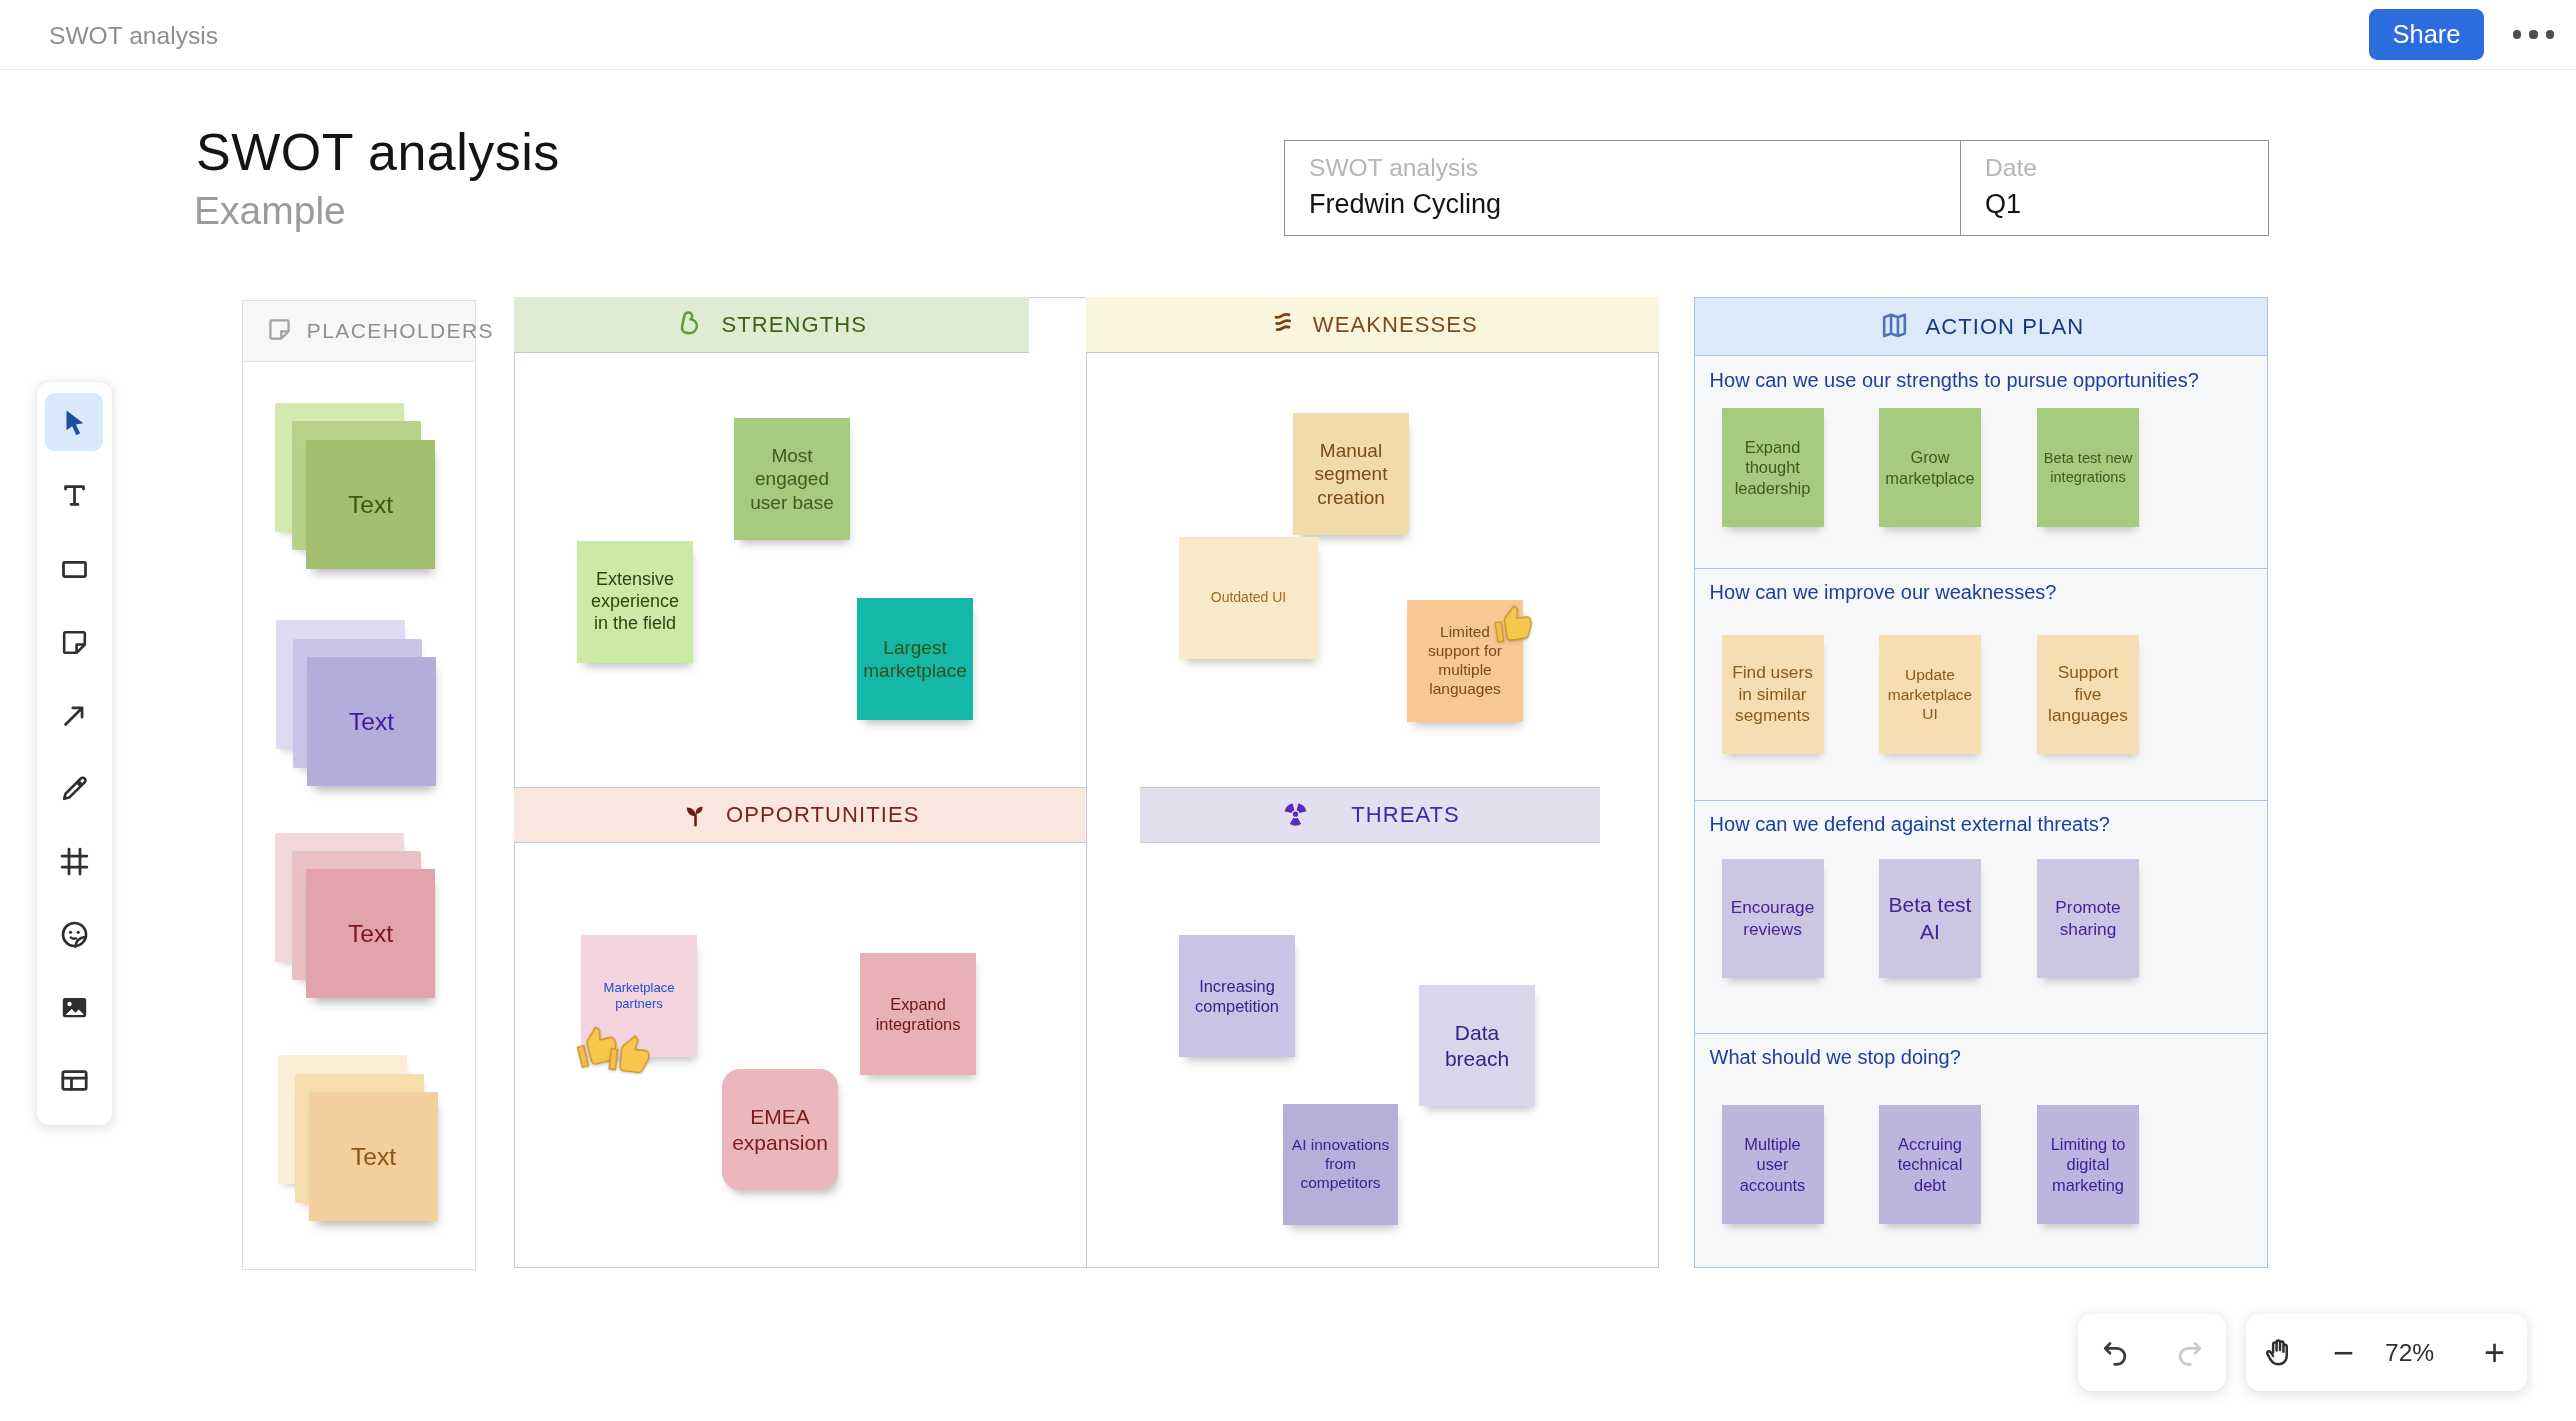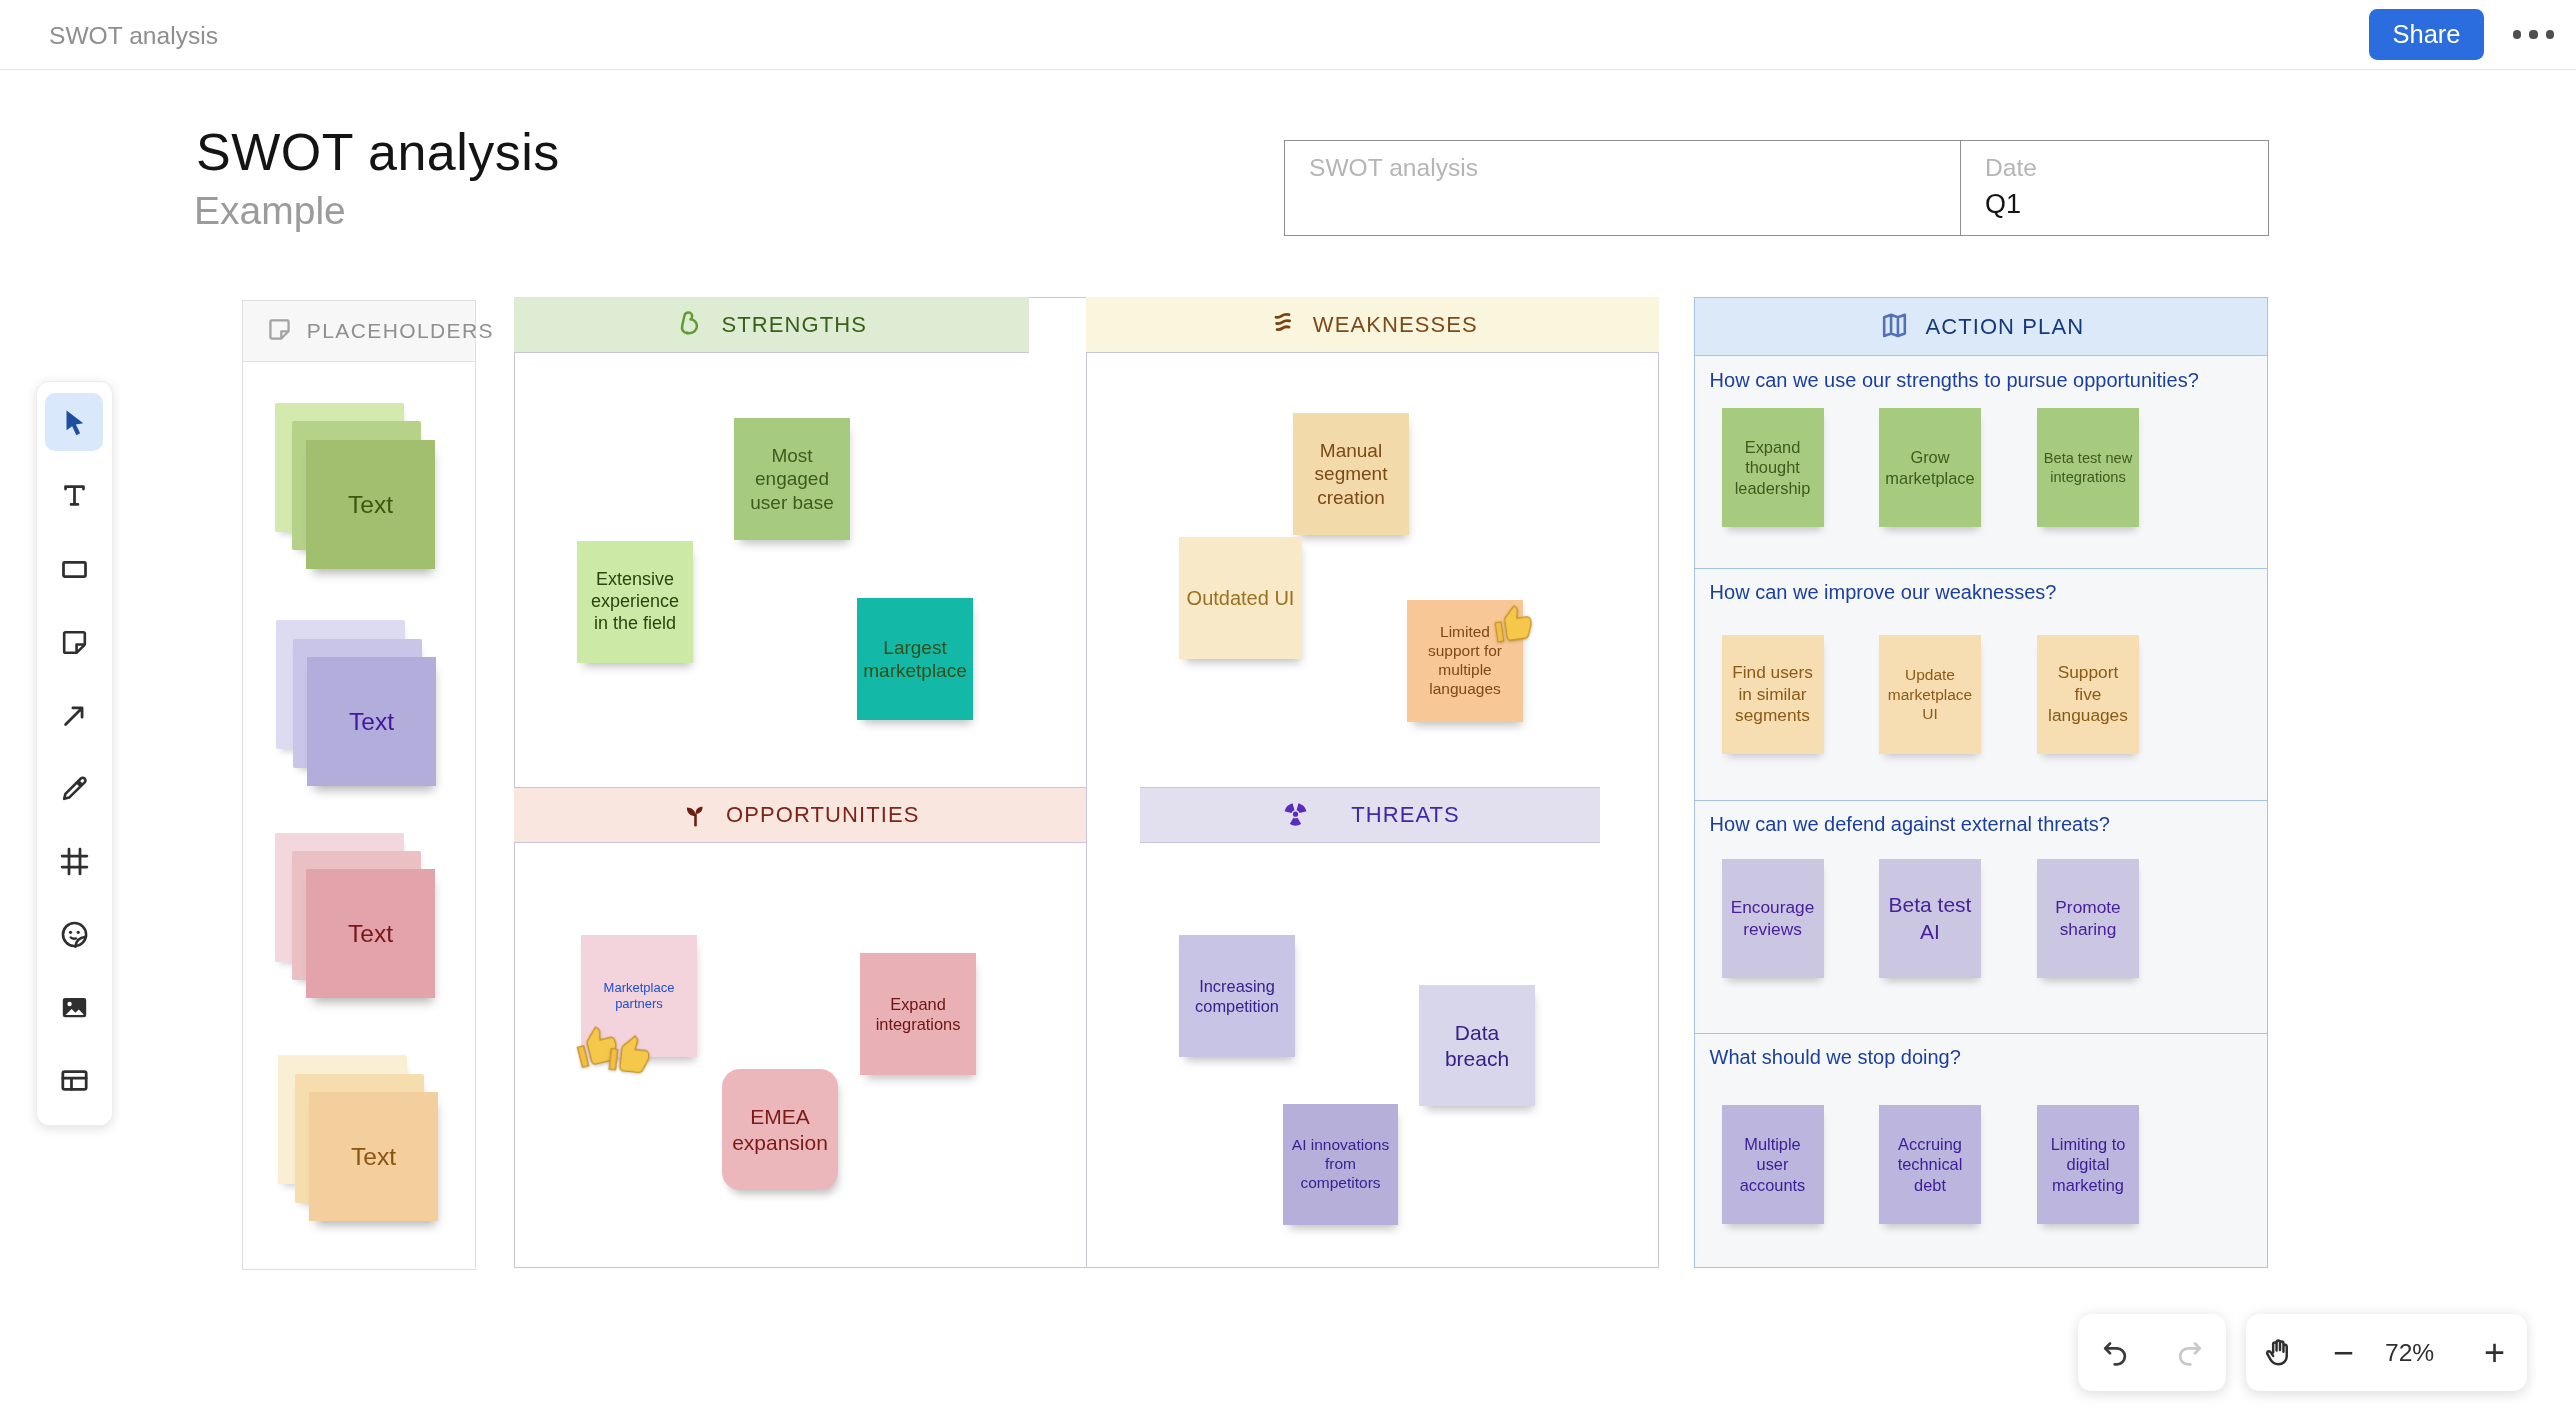--- a/index.html
+++ b/index.html
@@ -88,20 +88,21 @@
     </div>
   </div>
 
   <div id="canvas">
     <div id="doc-title">SWOT analysis</div>
     <div id="doc-subtitle">Example</div>
 
     <div id="meta-table">
       <div class="meta-cell c0">
         <div class="meta-label">SWOT analysis</div>
+        <div class="meta-value">Fredwin Cycling</div>
       </div>
       <div class="meta-cell c1">
         <div class="meta-label">Date</div>
         <div class="meta-value">Q1</div>
       </div>
     </div>
 
     <div id="toolbar">
         <div class="tool selected" style="top: 11px;">
           <svg viewBox="0 0 24 24">
@@ -213,21 +214,21 @@
         <div class="ghost" style="left: 275px; top: 833px; width: 129px; height: 129px; background: rgb(242, 216, 221); box-shadow: rgba(0, 0, 0, 0.2) 1.8px 5.5px 7.3px -3.6px;"></div>
         <div class="ghost" style="left: 292px; top: 851px; width: 129px; height: 129px; background: rgb(234, 192, 197); box-shadow: rgba(0, 0, 0, 0.2) 1.8px 5.5px 7.3px -3.6px;"></div>
         <div class="stack-front" style="left: 306px; top: 869px; width: 129px; height: 129px; background: rgb(226, 163, 170); color: rgb(124, 21, 25);">Text</div>
         <div class="ghost" style="left: 278px; top: 1055px; width: 129px; height: 129px; background: rgb(250, 238, 212); box-shadow: rgba(0, 0, 0, 0.2) 1.8px 5.5px 7.3px -3.6px;"></div>
         <div class="ghost" style="left: 295px; top: 1074px; width: 129px; height: 129px; background: rgb(246, 221, 173); box-shadow: rgba(0, 0, 0, 0.2) 1.8px 5.5px 7.3px -3.6px;"></div>
         <div class="stack-front" style="left: 309px; top: 1092px; width: 129px; height: 129px; background: rgb(244, 207, 158); color: rgb(138, 84, 17);">Text</div>
         <div class="note" style="left: 734px; top: 418px; width: 116px; height: 122px; background: rgb(166, 202, 126); color: rgb(62, 90, 30); font-size: 19px;">Most engaged user base</div>
         <div class="note" style="left: 577px; top: 541px; width: 116px; height: 122px; background: rgb(205, 233, 166); color: rgb(44, 68, 18); font-size: 18px;">Extensive experience in the field</div>
         <div class="note" style="left: 857px; top: 598px; width: 116px; height: 122px; background: #14b8a6; color: rgb(50, 80, 26); font-size: 19px;">Largest marketplace</div>
         <div class="note" style="left: 1293px; top: 413px; width: 116px; height: 122px; background: rgb(243, 218, 170); color: rgb(124, 74, 22); font-size: 19px;">Manual segment creation</div>
-        <div class="note" style="left: 1179px; top: 537px; width: 123px; height: 122px; background: rgb(248, 233, 201); color: rgb(156, 112, 32); font-size: 20px;">Outdated UI</div>
+        <div class="note" style="left: 1179px; top: 537px; width: 139px; height: 122px; background: rgb(248, 233, 201); color: rgb(156, 112, 32); font-size: 14px;">Outdated UI</div>
         <div class="note" style="left: 1407px; top: 600px; width: 116px; height: 122px; background: rgb(247, 199, 149); color: rgb(124, 74, 22); font-size: 15.5px;">Limited support for multiple languages</div>
         <div class="badge" style="left: 1491px; top: 602px; width: 44px; height: 44px; transform: rotate(-8deg);"><svg viewBox="0 0 24 24">
             <path d="M2.5 10h3.2v10.5H2.5z" fill="#f2c04a" stroke="#c9931f" stroke-width=".7"></path>
             <path d="M21.8 11.2c0-1.1-.9-2-2-2h-5.3l.9-4.3v-.3c0-.4-.2-.8-.4-1.1l-1.1-1.2-5.5 5.6c-.4.4-.6.9-.6 1.4v9.3c0 1.1.9 2 2 2h7.8c.8 0 1.5-.5 1.8-1.2l2.3-5.6c.1-.2.1-.5.1-.7z" fill="#f5c84c" stroke="#c9931f" stroke-width=".7"></path>
           </svg></div>
         <div class="note" style="left: 581px; top: 935px; width: 116px; height: 122px; background: rgb(244, 212, 220); color: #1d4ed8; font-size: 13px;">Marketplace partners</div>
         <div class="badge" style="left: 573px; top: 1023px; width: 47px; height: 47px; transform: rotate(-14deg);"><svg viewBox="0 0 24 24">
             <path d="M2.5 10h3.2v10.5H2.5z" fill="#f2c04a" stroke="#c9931f" stroke-width=".7"></path>
             <path d="M21.8 11.2c0-1.1-.9-2-2-2h-5.3l.9-4.3v-.3c0-.4-.2-.8-.4-1.1l-1.1-1.2-5.5 5.6c-.4.4-.6.9-.6 1.4v9.3c0 1.1.9 2 2 2h7.8c.8 0 1.5-.5 1.8-1.2l2.3-5.6c.1-.2.1-.5.1-.7z" fill="#f5c84c" stroke="#c9931f" stroke-width=".7"></path>
           </svg></div>

